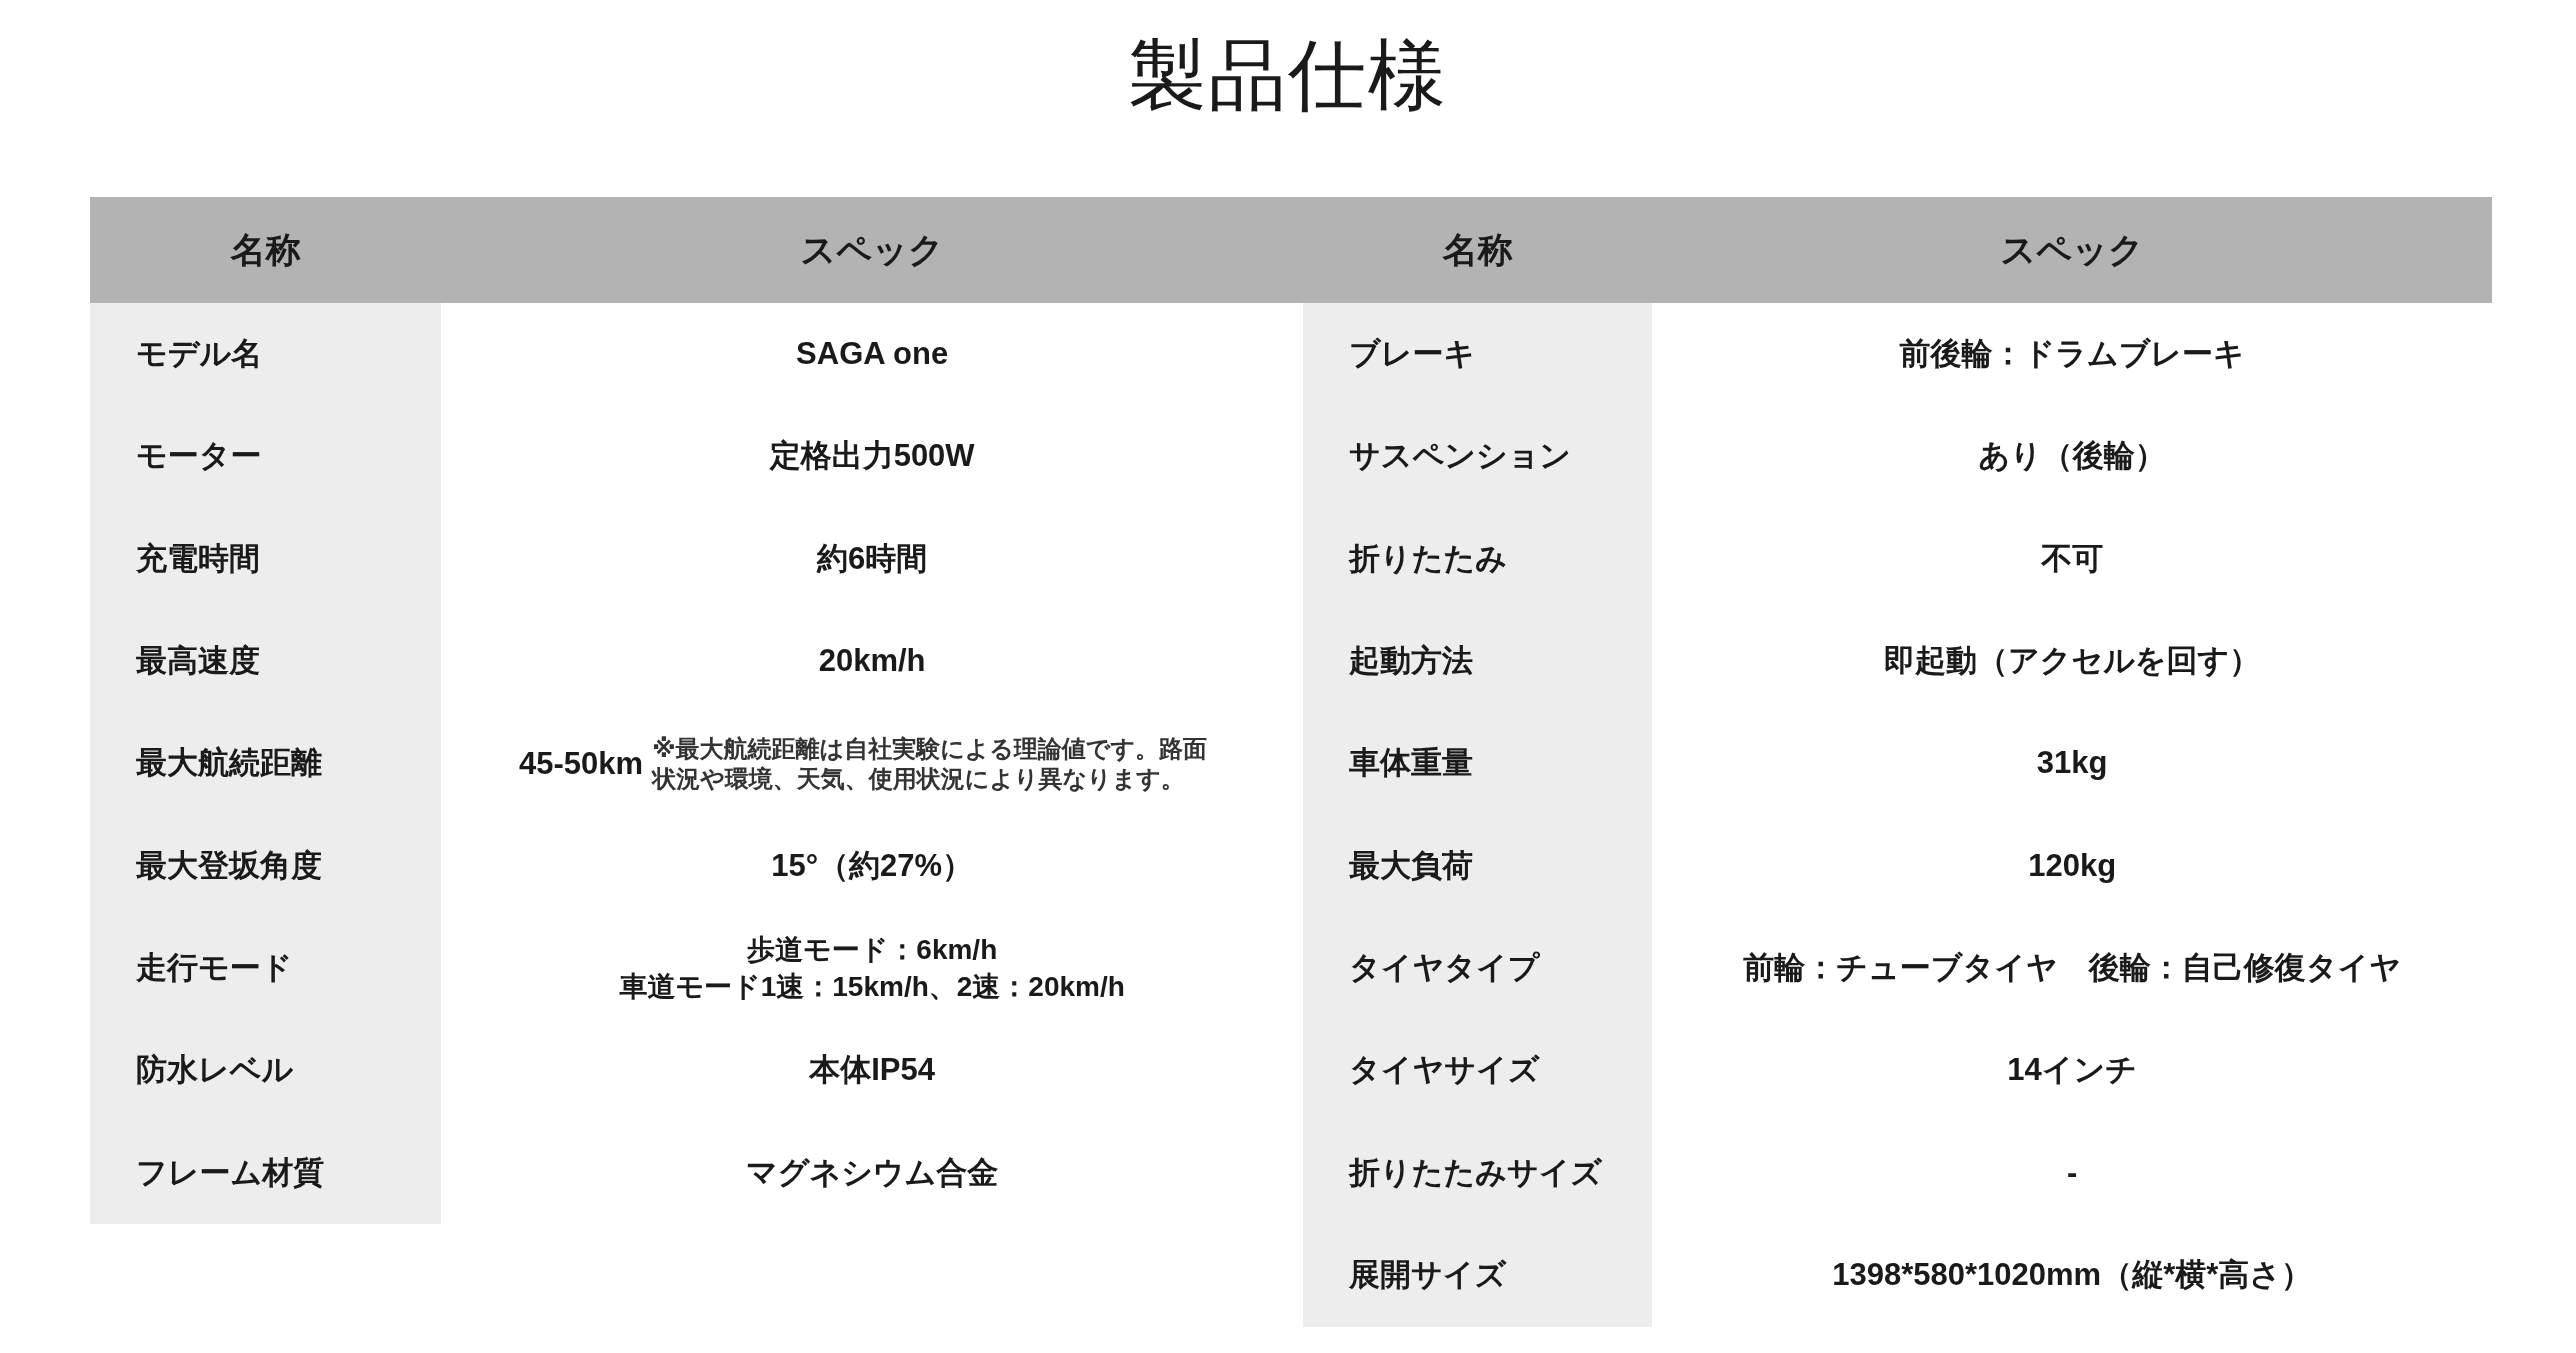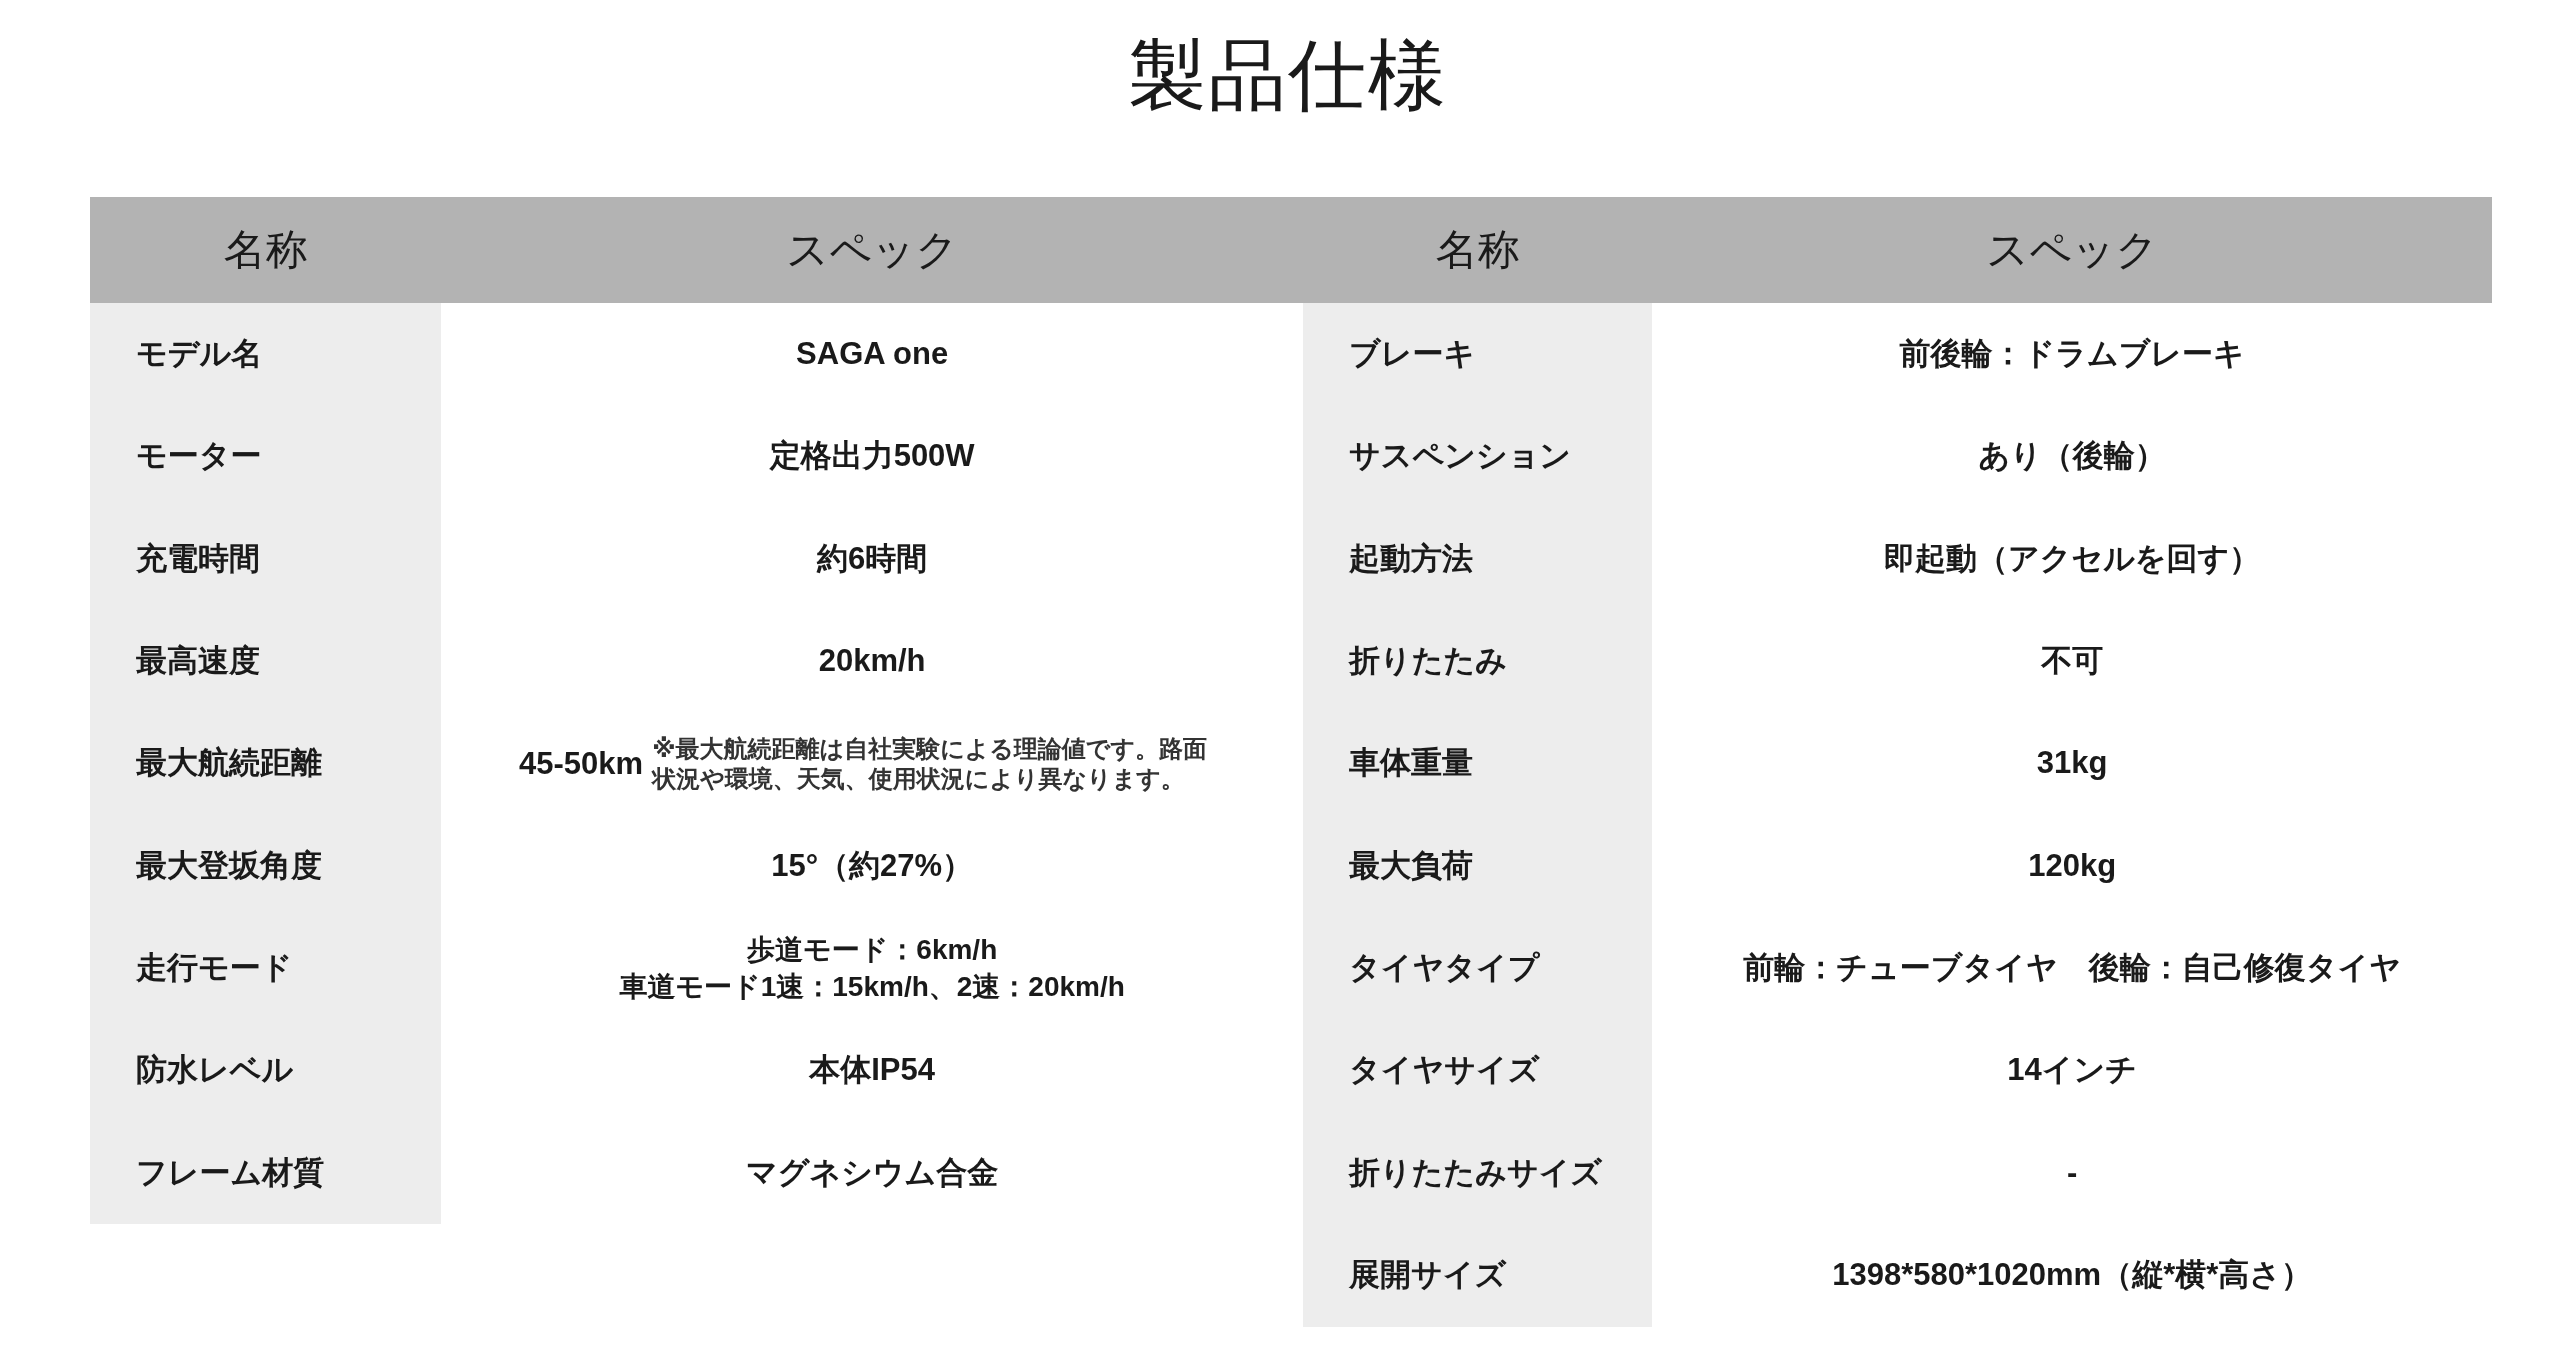--- a/index.html
+++ b/index.html
@@ -41,22 +41,22 @@
   .spec-table {
     border-collapse: collapse;
     table-layout: fixed;
   }
   .spec-table.left { width: 1213px; }
   .spec-table.right { width: 1189px; }
 
   .spec-table th {
     background: #b3b3b3;
     color: #1a1a1a;
-    font-weight: 400;
-    font-size: 42px;
+    font-weight: 700;
+    font-size: 35px;
     height: 104px;
     text-align: center;
     vertical-align: middle;
     border: none;
   }
   .spec-table td {
     border: none;
     vertical-align: middle;
     text-align: center;
     font-size: 31px;
@@ -186,26 +186,26 @@
         <tbody>
           <tr>
             <td class="name-cell">ブレーキ</td>
             <td class="value-cell">前後輪：ドラムブレーキ</td>
           </tr>
           <tr>
             <td class="name-cell">サスペンション</td>
             <td class="value-cell">あり（後輪）</td>
           </tr>
           <tr>
+            <td class="name-cell">折りたたみ</td>
+            <td class="value-cell">不可</td>
+          </tr>
+          <tr>
             <td class="name-cell">起動方法</td>
             <td class="value-cell">即起動（アクセルを回す）</td>
-          </tr>
-          <tr>
-            <td class="name-cell">折りたたみ</td>
-            <td class="value-cell">不可</td>
           </tr>
           <tr>
             <td class="name-cell">車体重量</td>
             <td class="value-cell">31kg</td>
           </tr>
           <tr>
             <td class="name-cell">最大負荷</td>
             <td class="value-cell">120kg</td>
           </tr>
           <tr>

